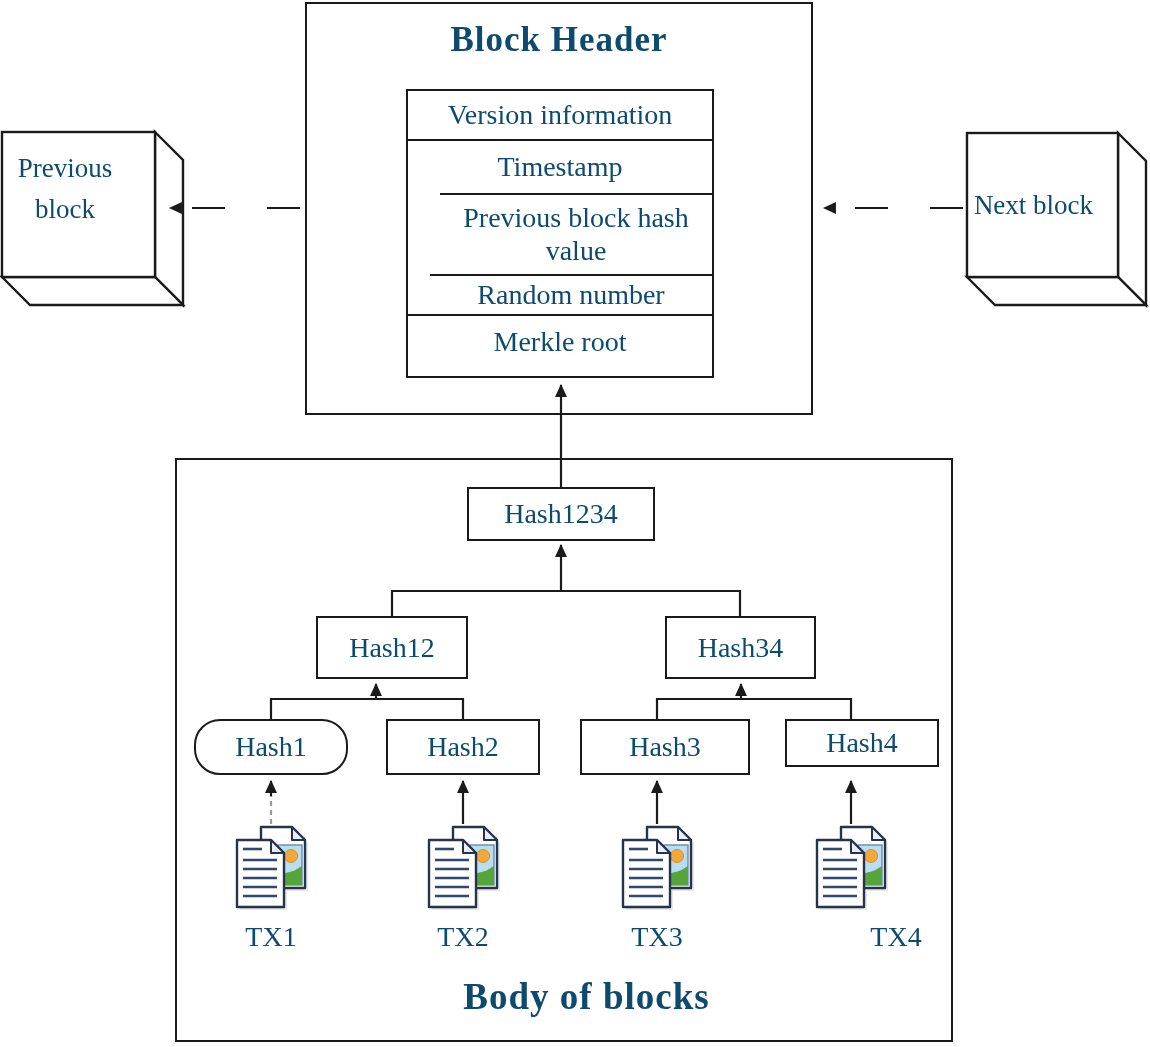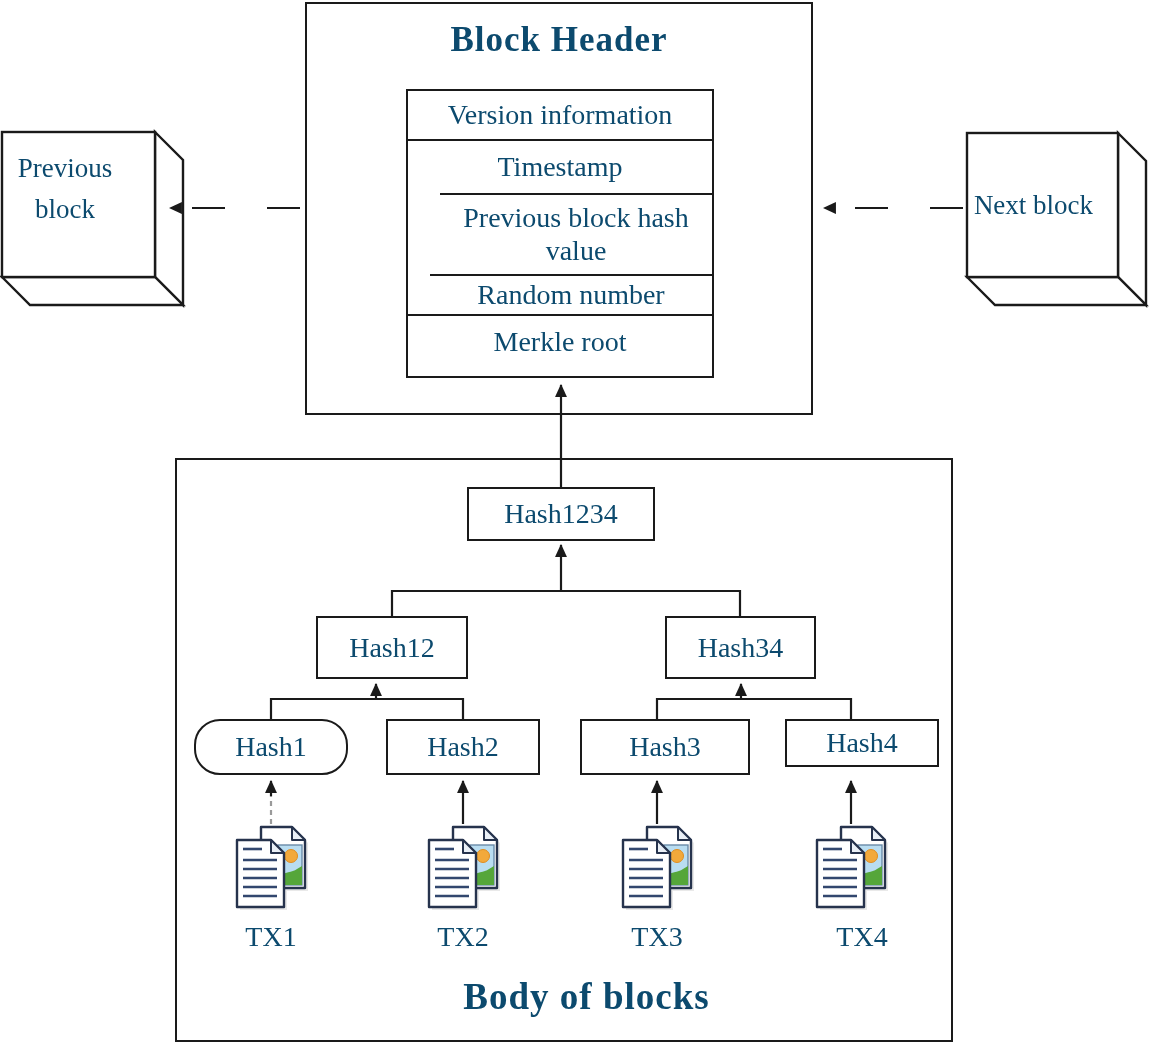--- a/index.html
+++ b/index.html
@@ -137,21 +137,21 @@
   <svg class="txicon" style="left:617px;top:824px" viewBox="0 0 80 86">
       <use href="#doc-icon"></use>
     </svg>
   <svg class="txicon" style="left:811px;top:824px" viewBox="0 0 80 86">
       <use href="#doc-icon"></use>
     </svg>
 
   <div class="abs center txlabel" style="left:211px">TX1</div>
   <div class="abs center txlabel" style="left:403px">TX2</div>
   <div class="abs center txlabel" style="left:597px">TX3</div>
-  <div class="abs center txlabel" style="left:802px">TX4</div>
+  <div class="abs center txlabel" style="left:836px">TX4</div>
 
   <svg class="layer top" viewBox="0 0 1150 1047" fill="none" stroke="var(--line)" stroke-width="2.2">
     <defs>
       <marker id="ah" viewBox="0 0 12 12" refX="11" refY="6" markerWidth="13" markerHeight="13" markerUnits="userSpaceOnUse" orient="auto">
         <path d="M0,0.5 L12,6 L0,11.5 Z" fill="var(--line)" stroke="none"></path>
       </marker>
     </defs>
 
     <line x1="300" y1="208" x2="170" y2="208" stroke-dasharray="33 42" marker-end="url(#ah)"></line>
     <line x1="963" y1="208" x2="824" y2="208" stroke-dasharray="33 42" marker-end="url(#ah)"></line>

